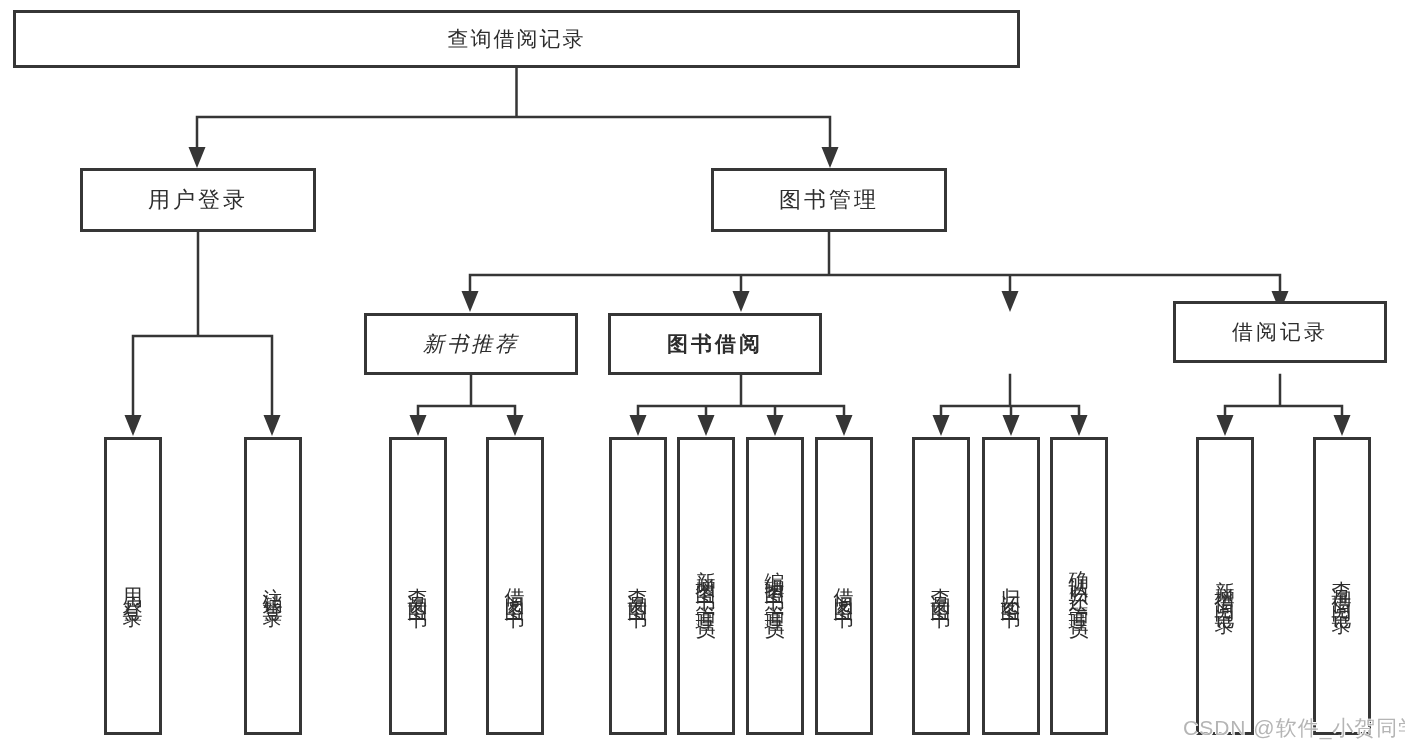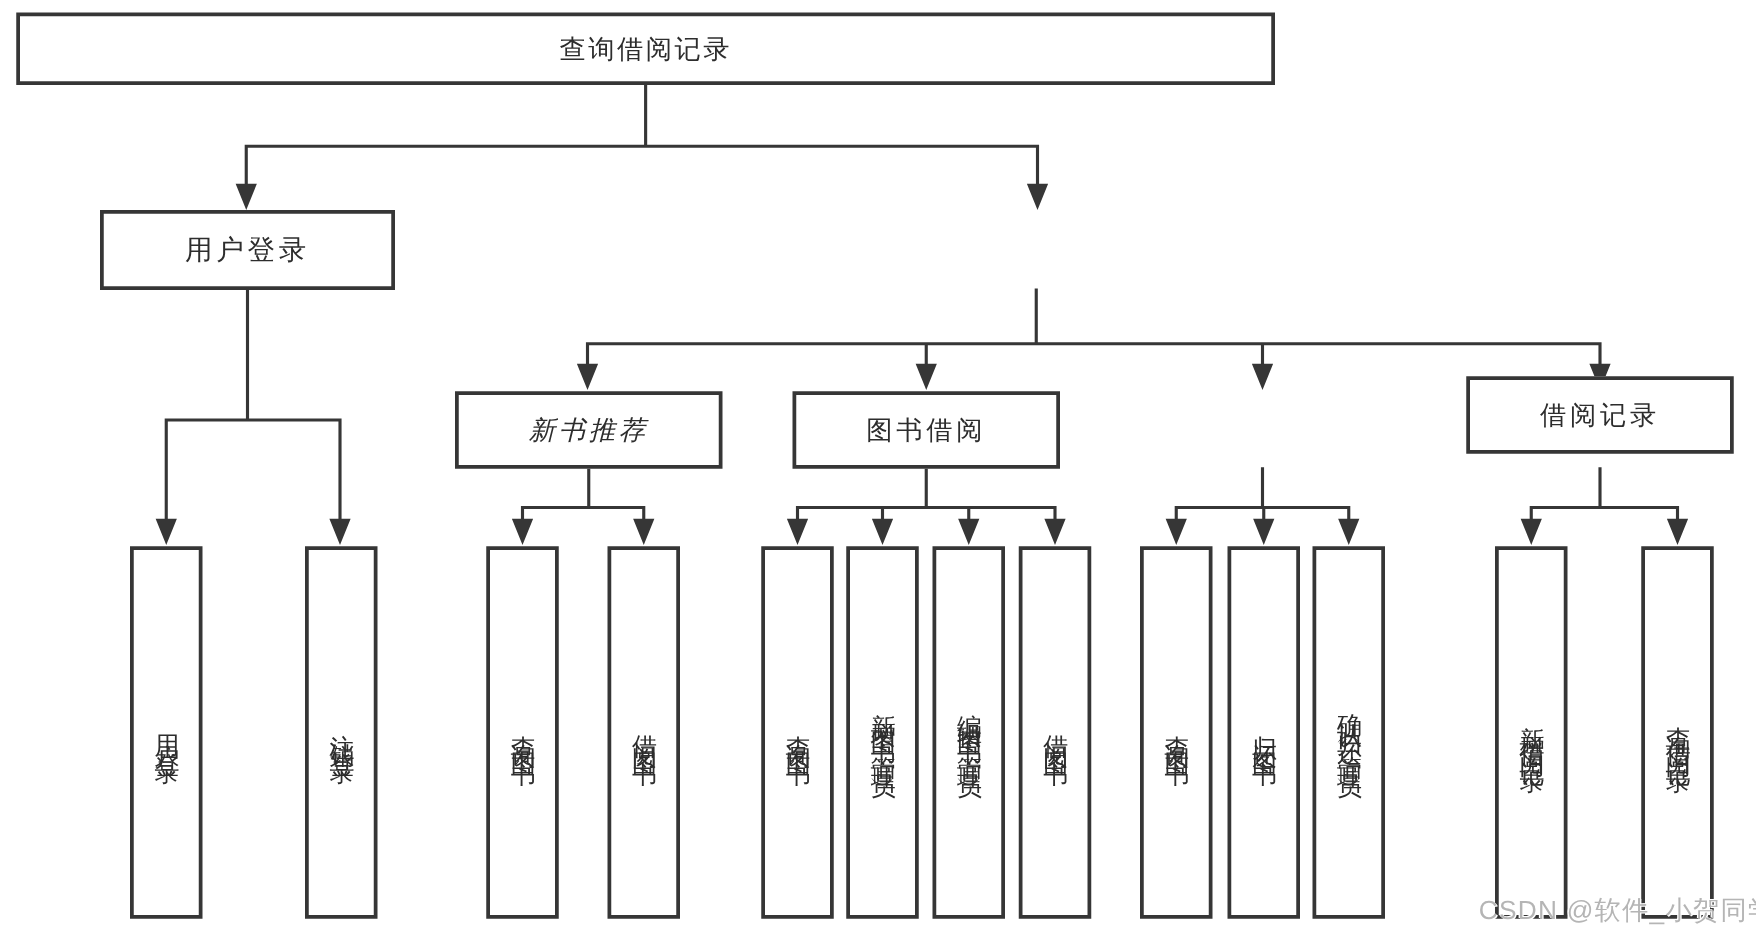--- a/index.html
+++ b/index.html
@@ -95,25 +95,28 @@
       M1333.5 415 L1350.5 415 L1342 436 Z"></path>
   </svg>
 
   <div class="node root" style="left:13px; top:10px; width:1007px; height:58px;">
     <span class="lbl">查询借阅记录</span>
   </div>
 
   <div class="node lvl2" style="left:80px; top:168px; width:236px; height:64px;">
     <span class="lbl">用户登录</span>
   </div>
+  <div class="node lvl2" style="left:711px; top:168px; width:236px; height:64px;">
+    <span class="lbl">图书管理</span>
+  </div>
 
   <div class="node lvl3" style="left:364px; top:313px; width:214px; height:62px;font-style:italic;">
     <span class="lbl">新书推荐</span>
   </div>
-  <div class="node lvl3" style="left:634px; top:313px; width:214px; height:62px;">
+  <div class="node lvl3" style="left:608px; top:313px; width:214px; height:62px;font-weight:bold;">
     <span class="lbl">图书借阅</span>
   </div>
   <div class="node lvl3" style="left:1173px; top:301px; width:214px; height:62px;">
     <span class="lbl">借阅记录</span>
   </div>
 
   <div class="node v" style="left:104px; top:437px; width:58px; height:298px;">
     <span class="lbl">用户登录</span>
   </div>
   <div class="node v" style="left:244px; top:437px; width:58px; height:298px;">

